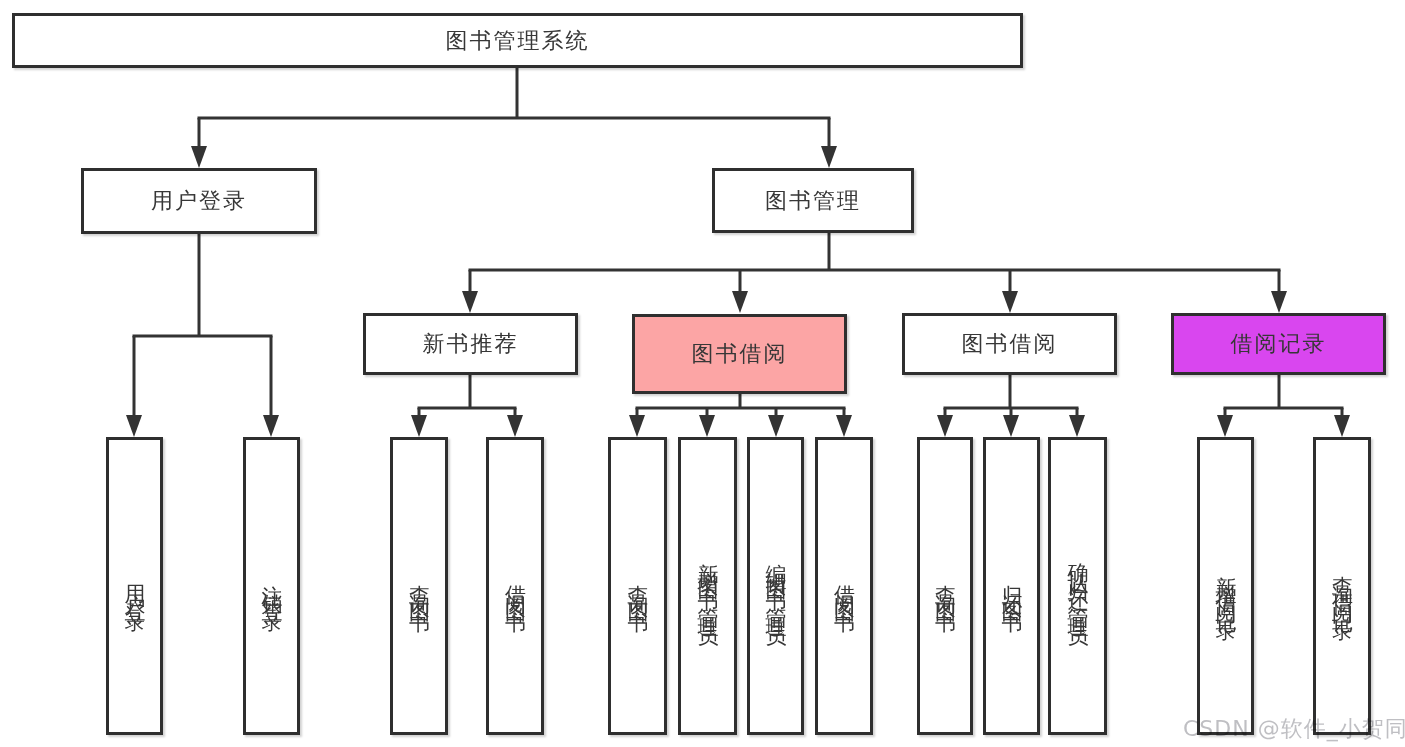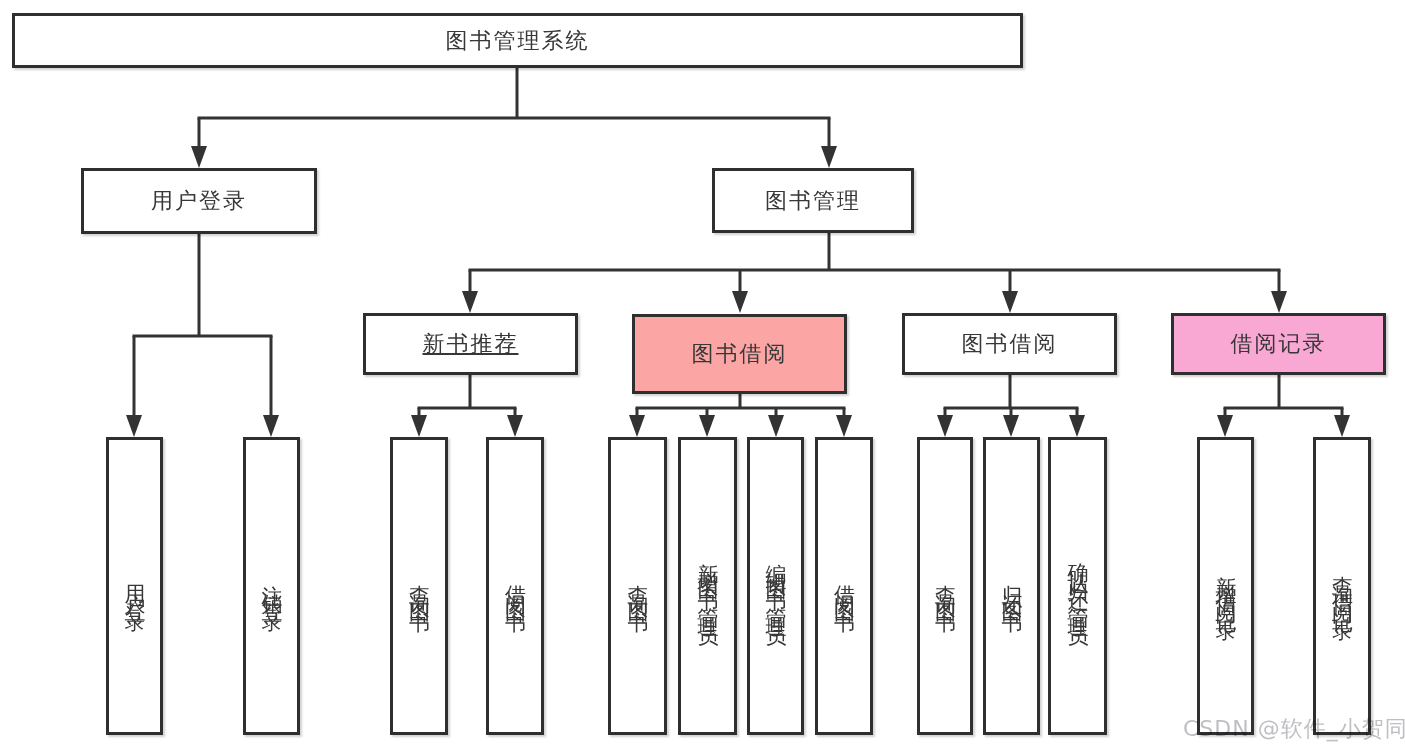--- a/index.html
+++ b/index.html
@@ -112,29 +112,29 @@
       <div class="node" style="left: 12px; top: 13px; width: 1011px; height: 55px; border-color: rgb(47, 47, 47); background: rgb(255, 255, 255);">
         <span class="label" style="color: rgb(55, 55, 55);">图书管理系统</span>
       </div>
       <div class="node" style="left: 81px; top: 168px; width: 236px; height: 66px; border-color: rgb(47, 47, 47); background: rgb(255, 255, 255);">
         <span class="label" style="color: rgb(55, 55, 55);">用户登录</span>
       </div>
       <div class="node" style="left: 712px; top: 168px; width: 202px; height: 65px; border-color: rgb(47, 47, 47); background: rgb(255, 255, 255);">
         <span class="label" style="color: rgb(55, 55, 55);">图书管理</span>
       </div>
       <div class="node" style="left: 363px; top: 313px; width: 215px; height: 62px; border-color: rgb(47, 47, 47); background: rgb(255, 255, 255);">
-        <span class="label" style="color: rgb(55, 55, 55); text-decoration: underline;">新书推荐</span>
+        <span class="label" style="color: rgb(55, 55, 55);">新书推荐</span>
       </div>
       <div class="node" style="left: 632px; top: 314px; width: 215px; height: 80px; border-color: rgb(47, 47, 47); background: #fca5a5;">
         <span class="label" style="color: rgb(55, 55, 55);">图书借阅</span>
       </div>
       <div class="node" style="left: 902px; top: 313px; width: 215px; height: 62px; border-color: rgb(47, 47, 47); background: rgb(255, 255, 255);">
         <span class="label" style="color: rgb(55, 55, 55);">图书借阅</span>
       </div>
-      <div class="node" style="left: 1171px; top: 313px; width: 215px; height: 62px; border-color: rgb(47, 47, 47); background: #f9a8d4;">
+      <div class="node" style="left: 1171px; top: 313px; width: 215px; height: 62px; border-color: rgb(47, 47, 47); background: #d946ef;">
         <span class="label" style="color: rgb(55, 55, 55);">借阅记录</span>
       </div>
       <div class="node vertical" style="left: 106px; top: 437px; width: 57px; height: 298px; border-color: rgb(47, 47, 47); background: rgb(255, 255, 255);">
         <span class="label" style="color: rgb(55, 55, 55);">用户登录</span>
       </div>
       <div class="node vertical" style="left: 243px; top: 437px; width: 57px; height: 298px; border-color: rgb(47, 47, 47); background: rgb(255, 255, 255);">
         <span class="label" style="color: rgb(55, 55, 55);">注销登录</span>
       </div>
       <div class="node vertical" style="left: 390px; top: 437px; width: 58px; height: 298px; border-color: rgb(47, 47, 47); background: rgb(255, 255, 255);">
         <span class="label" style="color: rgb(55, 55, 55);">查询图书</span>

